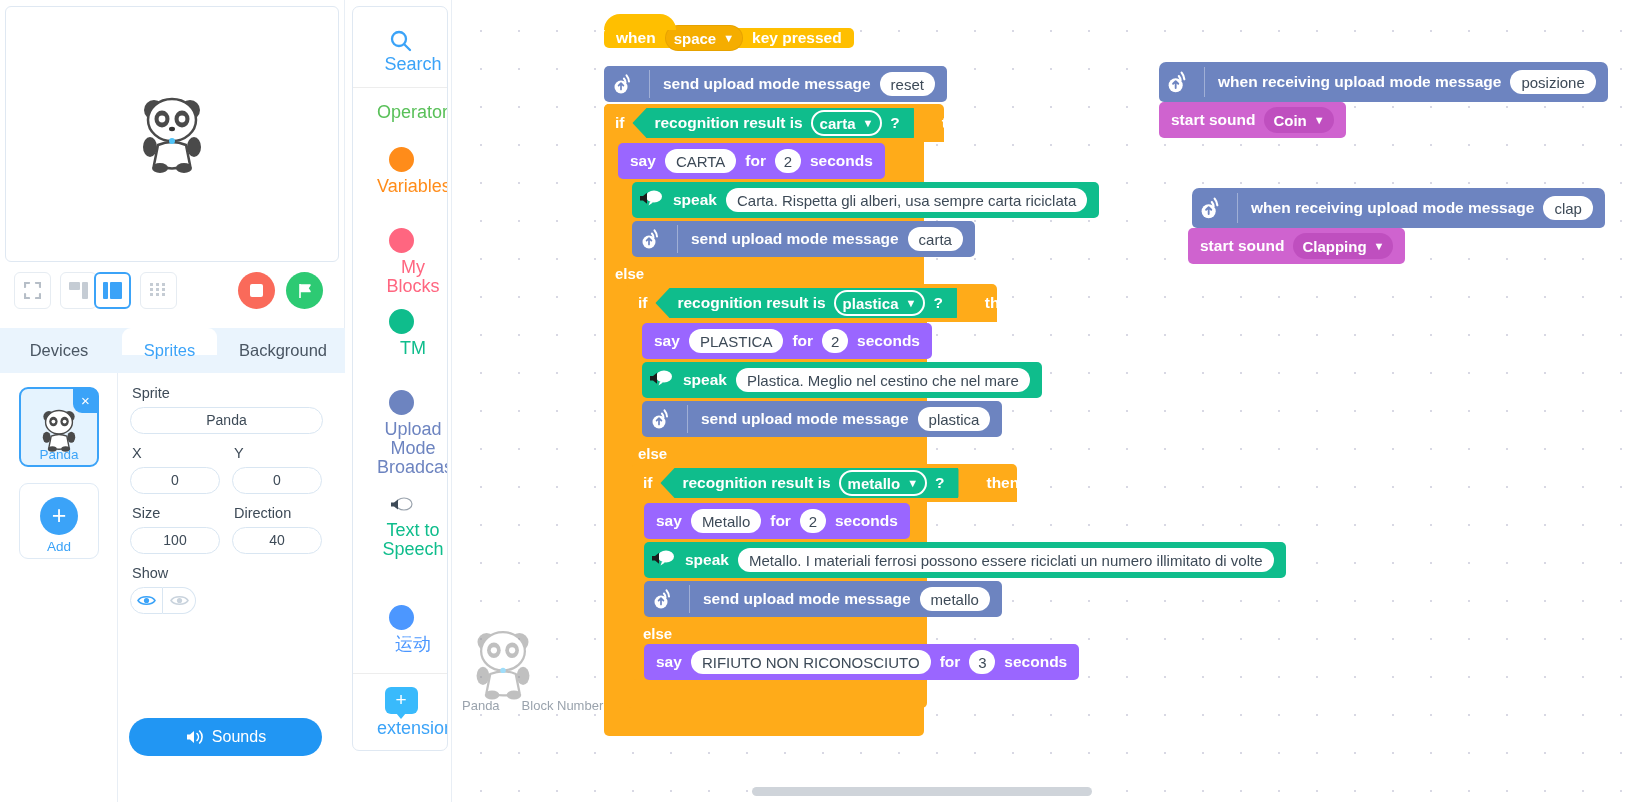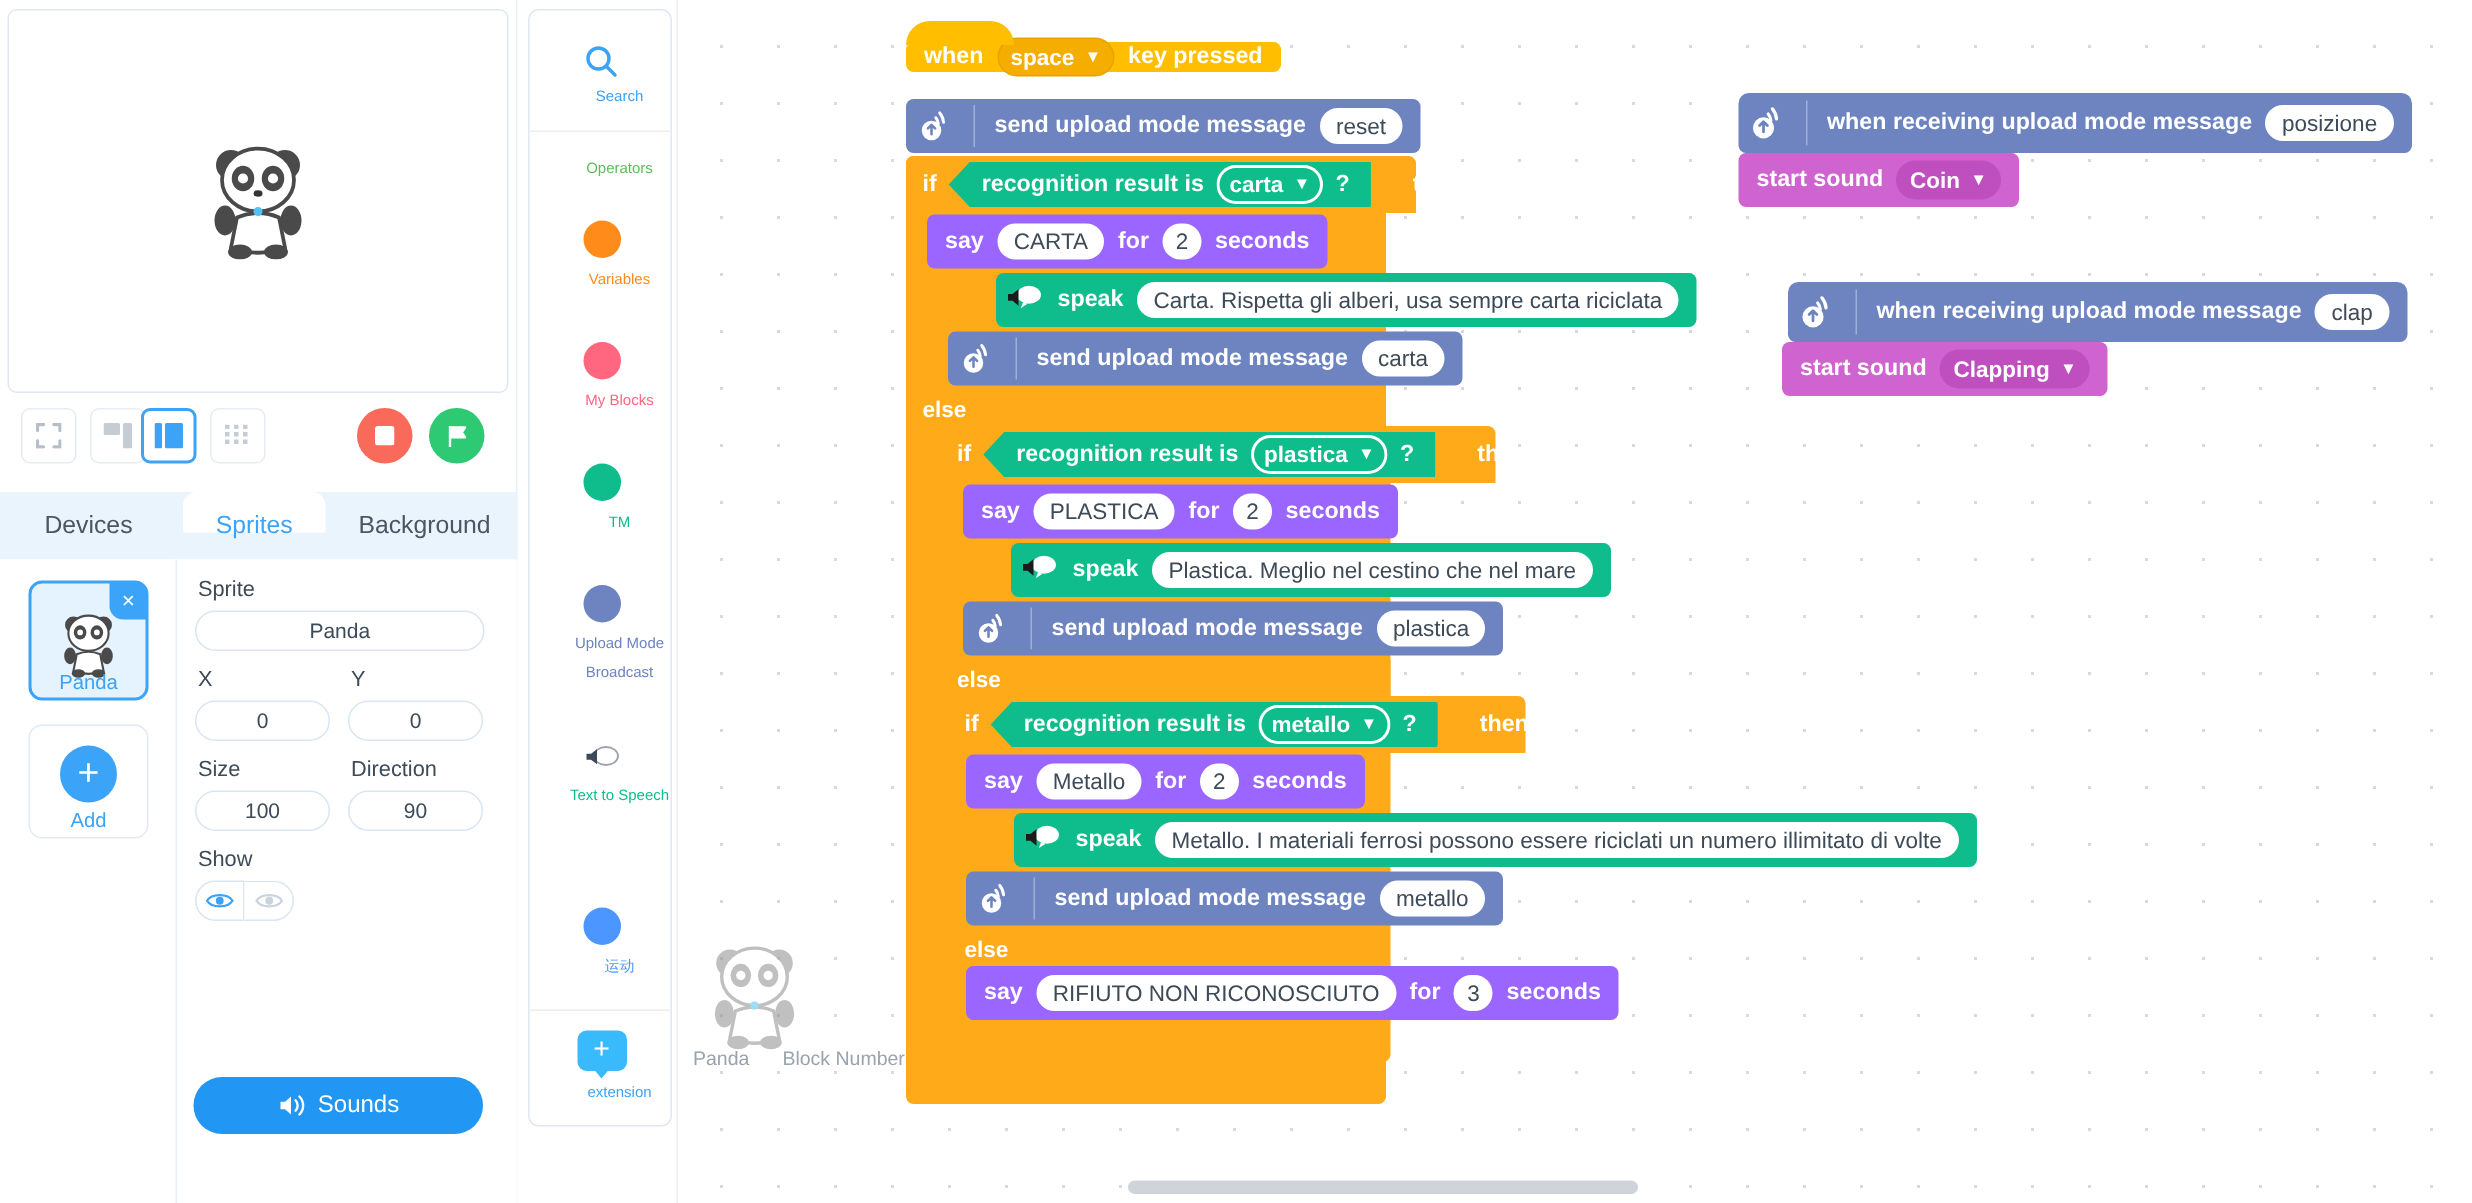--- a/index.html
+++ b/index.html
@@ -144,21 +144,21 @@
     position:absolute; left:4px; top:6px; width:96px; height:745px;
     background:#fff; border:1px solid #dfe8f2; border-radius:7px;
     overflow:hidden;
   }
   .pal-item {
     position:absolute; left:0; width:96px; text-align:center; cursor:pointer;
   }
   .pal-dot {
     width:25px; height:25px; border-radius:50%; margin:0 auto 5px;
   }
-  .pal-label { font-size:10px; line-height:19px;margin-left:24px; }
+  .pal-label { font-size:18px; line-height:19px;margin-left:24px; }
   #pal-sep1 { position:absolute; left:0; top:80px; width:96px; height:1px; background:#ededed; }
   #pal-sep2 { position:absolute; left:0; top:666px; width:96px; height:1px; background:#ededed; }
   #pal-ext-btn {
     width:33px; height:27px; background:#39bafc; border-radius:6px;
     margin:0 auto 5px; color:#fff; font-size:19px; line-height:26px;
     position:relative;
   }
   #pal-ext-btn:after {
     content:""; position:absolute; left:11px; bottom:-5px;
     border-left:5px solid transparent; border-right:5px solid transparent;
@@ -185,21 +185,21 @@
 
   
   .blk { position:absolute; display:flex; align-items:center;
          color:#fff; font-size:15.5px; font-weight:bold; white-space:nowrap; }
   .blk-body { display:flex; align-items:center; height:100%; padding:0 12px; gap:9px; }
 
   .c-event   { background:#ffbf00; }
   .c-upload  { background:#6d84c0; }
   .c-control { background:#ffab19; }
   .c-looks   { background:#9a66ff; }
-  .c-tts     { background:#0fbd8c;margin-left:32px; }
+  .c-tts     { background:#0fbd8c; }
   .c-sound   { background:#cf63cf;justify-content:center; }
 
   
   .oval {
     background:#fff; border-radius:14px; height:24px; padding:0 11px;
     display:flex; align-items:center; justify-content:center;
     color:#3d4a57; font-weight:normal; font-size:15px;
   }
   .oval.num { min-width:26px; padding:0 8px; }
   
@@ -350,21 +350,21 @@
         </div>
       </div>
 
       <div class="prop-row">
         <div class="prop-col">
           <div class="prop-label">Size</div>
           <div class="prop-input">100</div>
         </div>
         <div class="prop-col">
           <div class="prop-label">Direction</div>
-          <div class="prop-input">90</div>
+          <div class="prop-input">40</div>
         </div>
       </div>
 
       <div class="prop-label">Show</div>
       <div id="show-row">
         <div class="show-btn first">
           <svg width="19" height="13" viewBox="0 0 19 13">
             <path d="M1 6.5C4 1.5 15 1.5 18 6.5c-3 5-14 5-17 0z" fill="none" stroke="#3ba3f8" stroke-width="1.5"></path>
             <circle cx="9.5" cy="6.5" r="2.6" fill="#3ba3f8"></circle>
           </svg>

